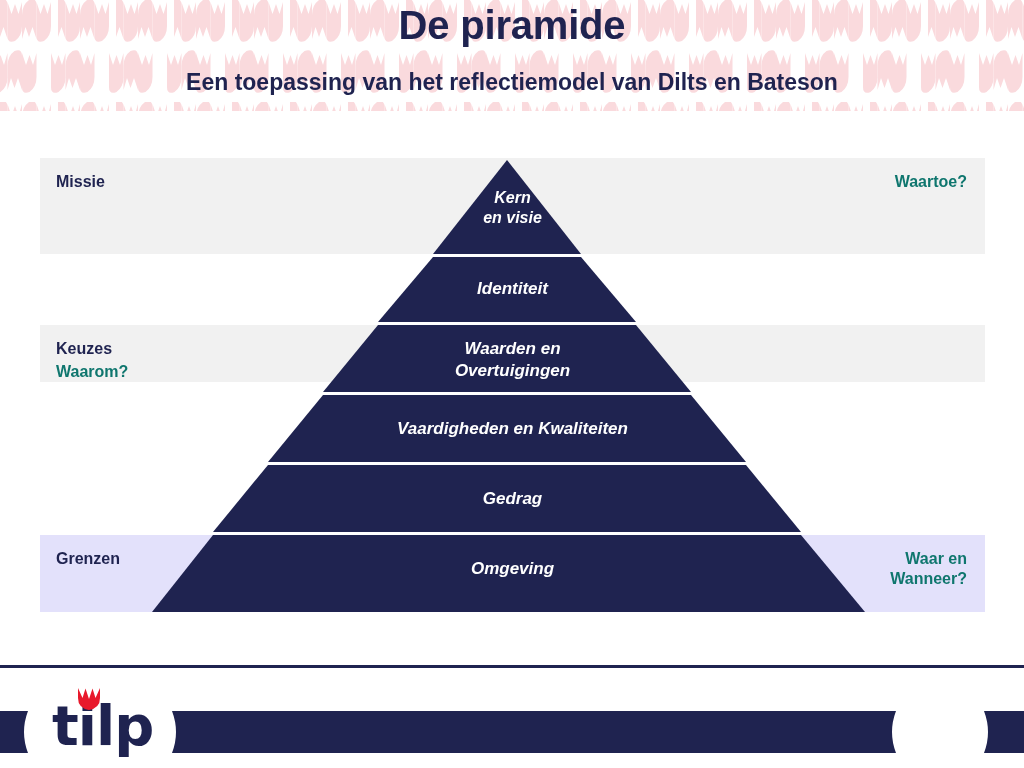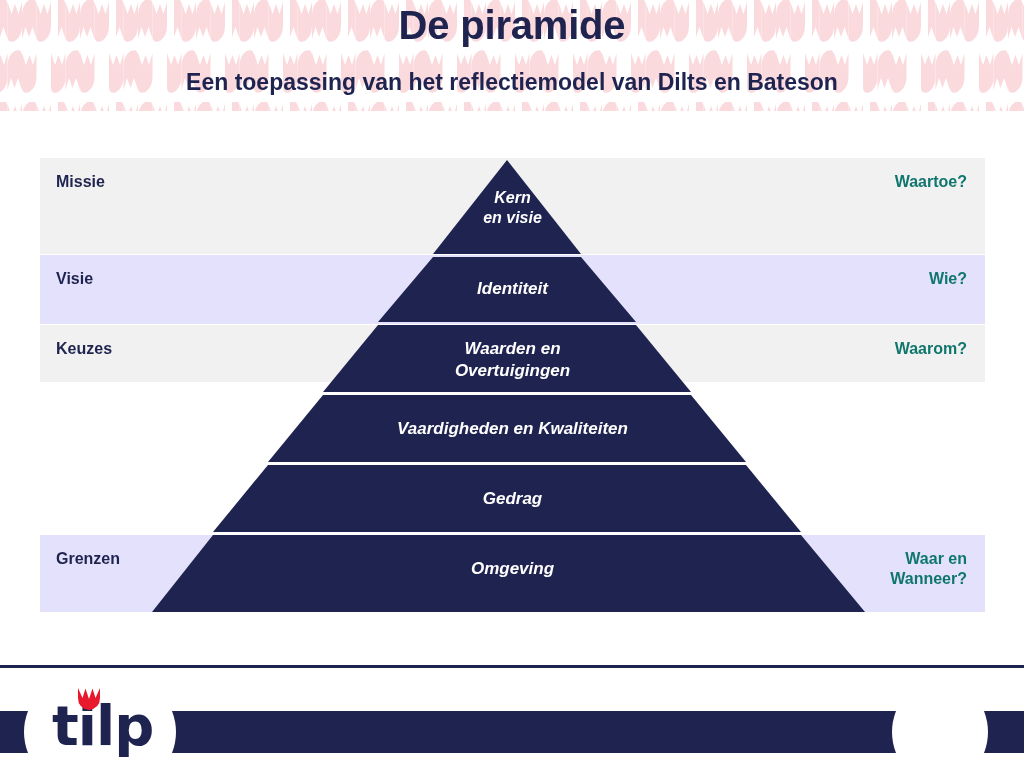--- a/index.html
+++ b/index.html
@@ -206,26 +206,22 @@
   </div>
 </div>
 
 <div id="diagram">
 
   <div class="band gray" style="top:0px;height:96px;">
     <div class="band-left-label">Missie</div>
     <div class="band-right-label">Waartoe?</div>
   </div>
 
-  <div class="band lilac" style="top:97px;height:69px;">
-    <div class="band-left-label">Visie</div>
-    <div class="band-right-label">Wie?</div>
-  </div>
-
-  <div class="band gray" style="top:167px;height:57px;">
+
+  <div class="band gray" style="top:167px;height:57px;flex-direction:column;">
     <div class="band-left-label">Keuzes</div>
     <div class="band-right-label">Waarom?</div>
   </div>
 
 
 
   <div class="band lilac" style="top:377px;height:77px;">
     <div class="band-left-label">Grenzen</div>
     <div class="band-right-label">Waar en
 Wanneer?</div>

